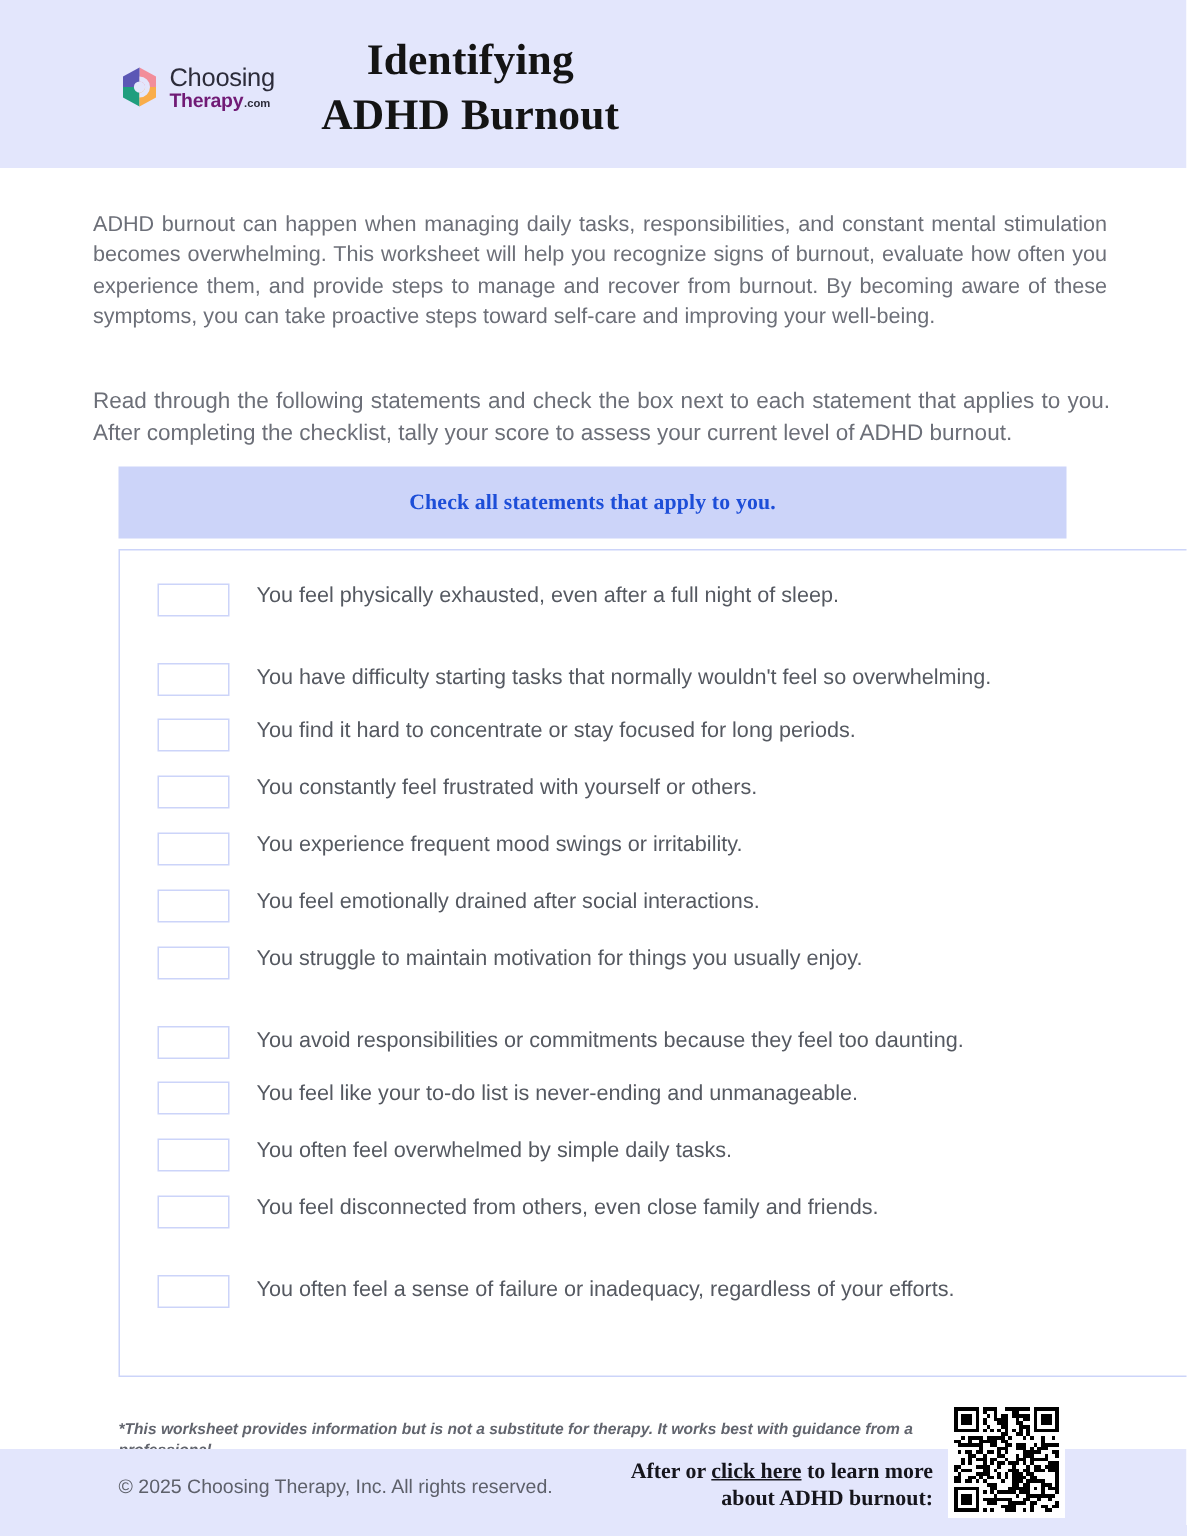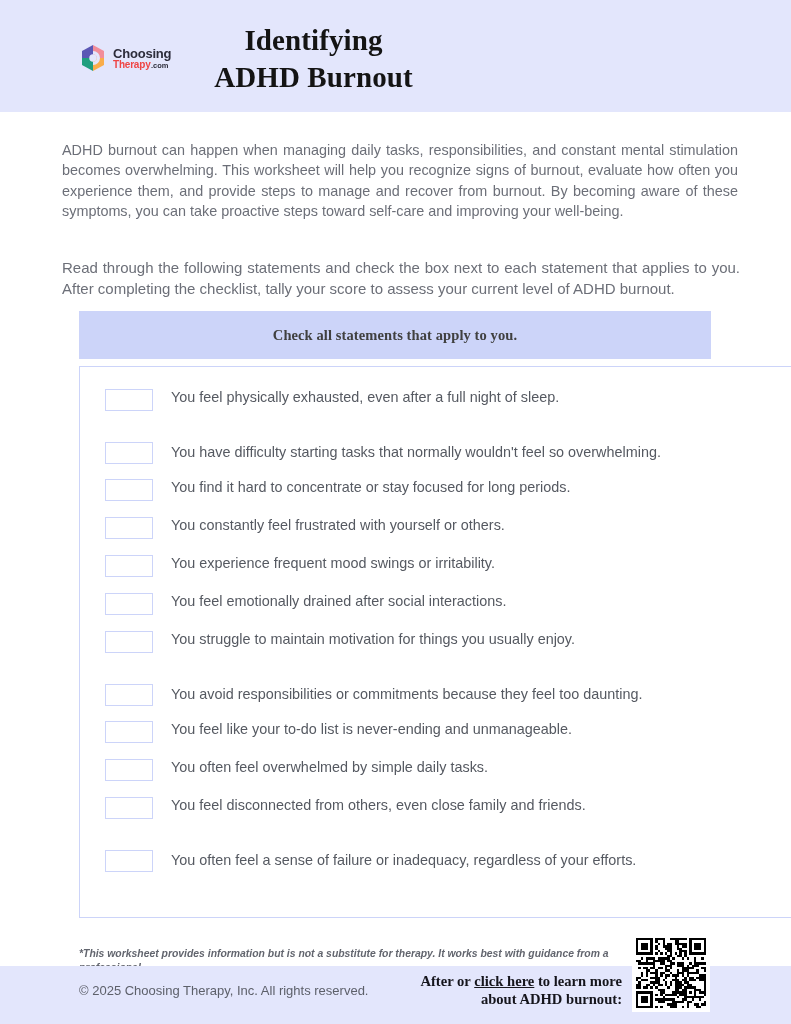--- a/index.html
+++ b/index.html
@@ -40,35 +40,35 @@
     display: block;
   }
 
   .logo-text {
     display: flex;
     flex-direction: column;
     line-height: 1.0;
   }
 
   .logo-line1 {
-    font-size: 13px;
-    font-weight: bold;
+    font-size: 17px;
+    font-weight: normal;
     color: #2c2c3a;
     letter-spacing: -0.2px;
   }
 
   .logo-line2-row {
     display: flex;
     align-items: baseline;
   }
 
   .logo-line2 {
-    font-size: 10px;
-    font-weight: bold;
-    color: #ef4444;
+    font-size: 13px;
+    font-weight: bold;
+    color: #701a75;
     letter-spacing: -0.2px;
   }
 
   .logo-dotcom {
     font-size: 7.5px;
     font-weight: bold;
     color: #2c2c3a;
     margin-left: 0.5px;
   }
 
@@ -116,21 +116,21 @@
     background: #ccd4f9;
     display: flex;
     align-items: center;
     justify-content: center;
   }
 
   .table-header-label {
     font-family: "Liberation Serif", serif;
     font-weight: bold;
     font-size: 14.5px;
-    color: #404040;
+    color: #1d4ed8;
     letter-spacing: 0.1px;
   }
 
   .table-body {
     position: absolute;
     left: 79px; top: 366px;
     width: 742px;
     height: 552px;
     border: 1px solid #ccd4f9;
     background: #ffffff;

